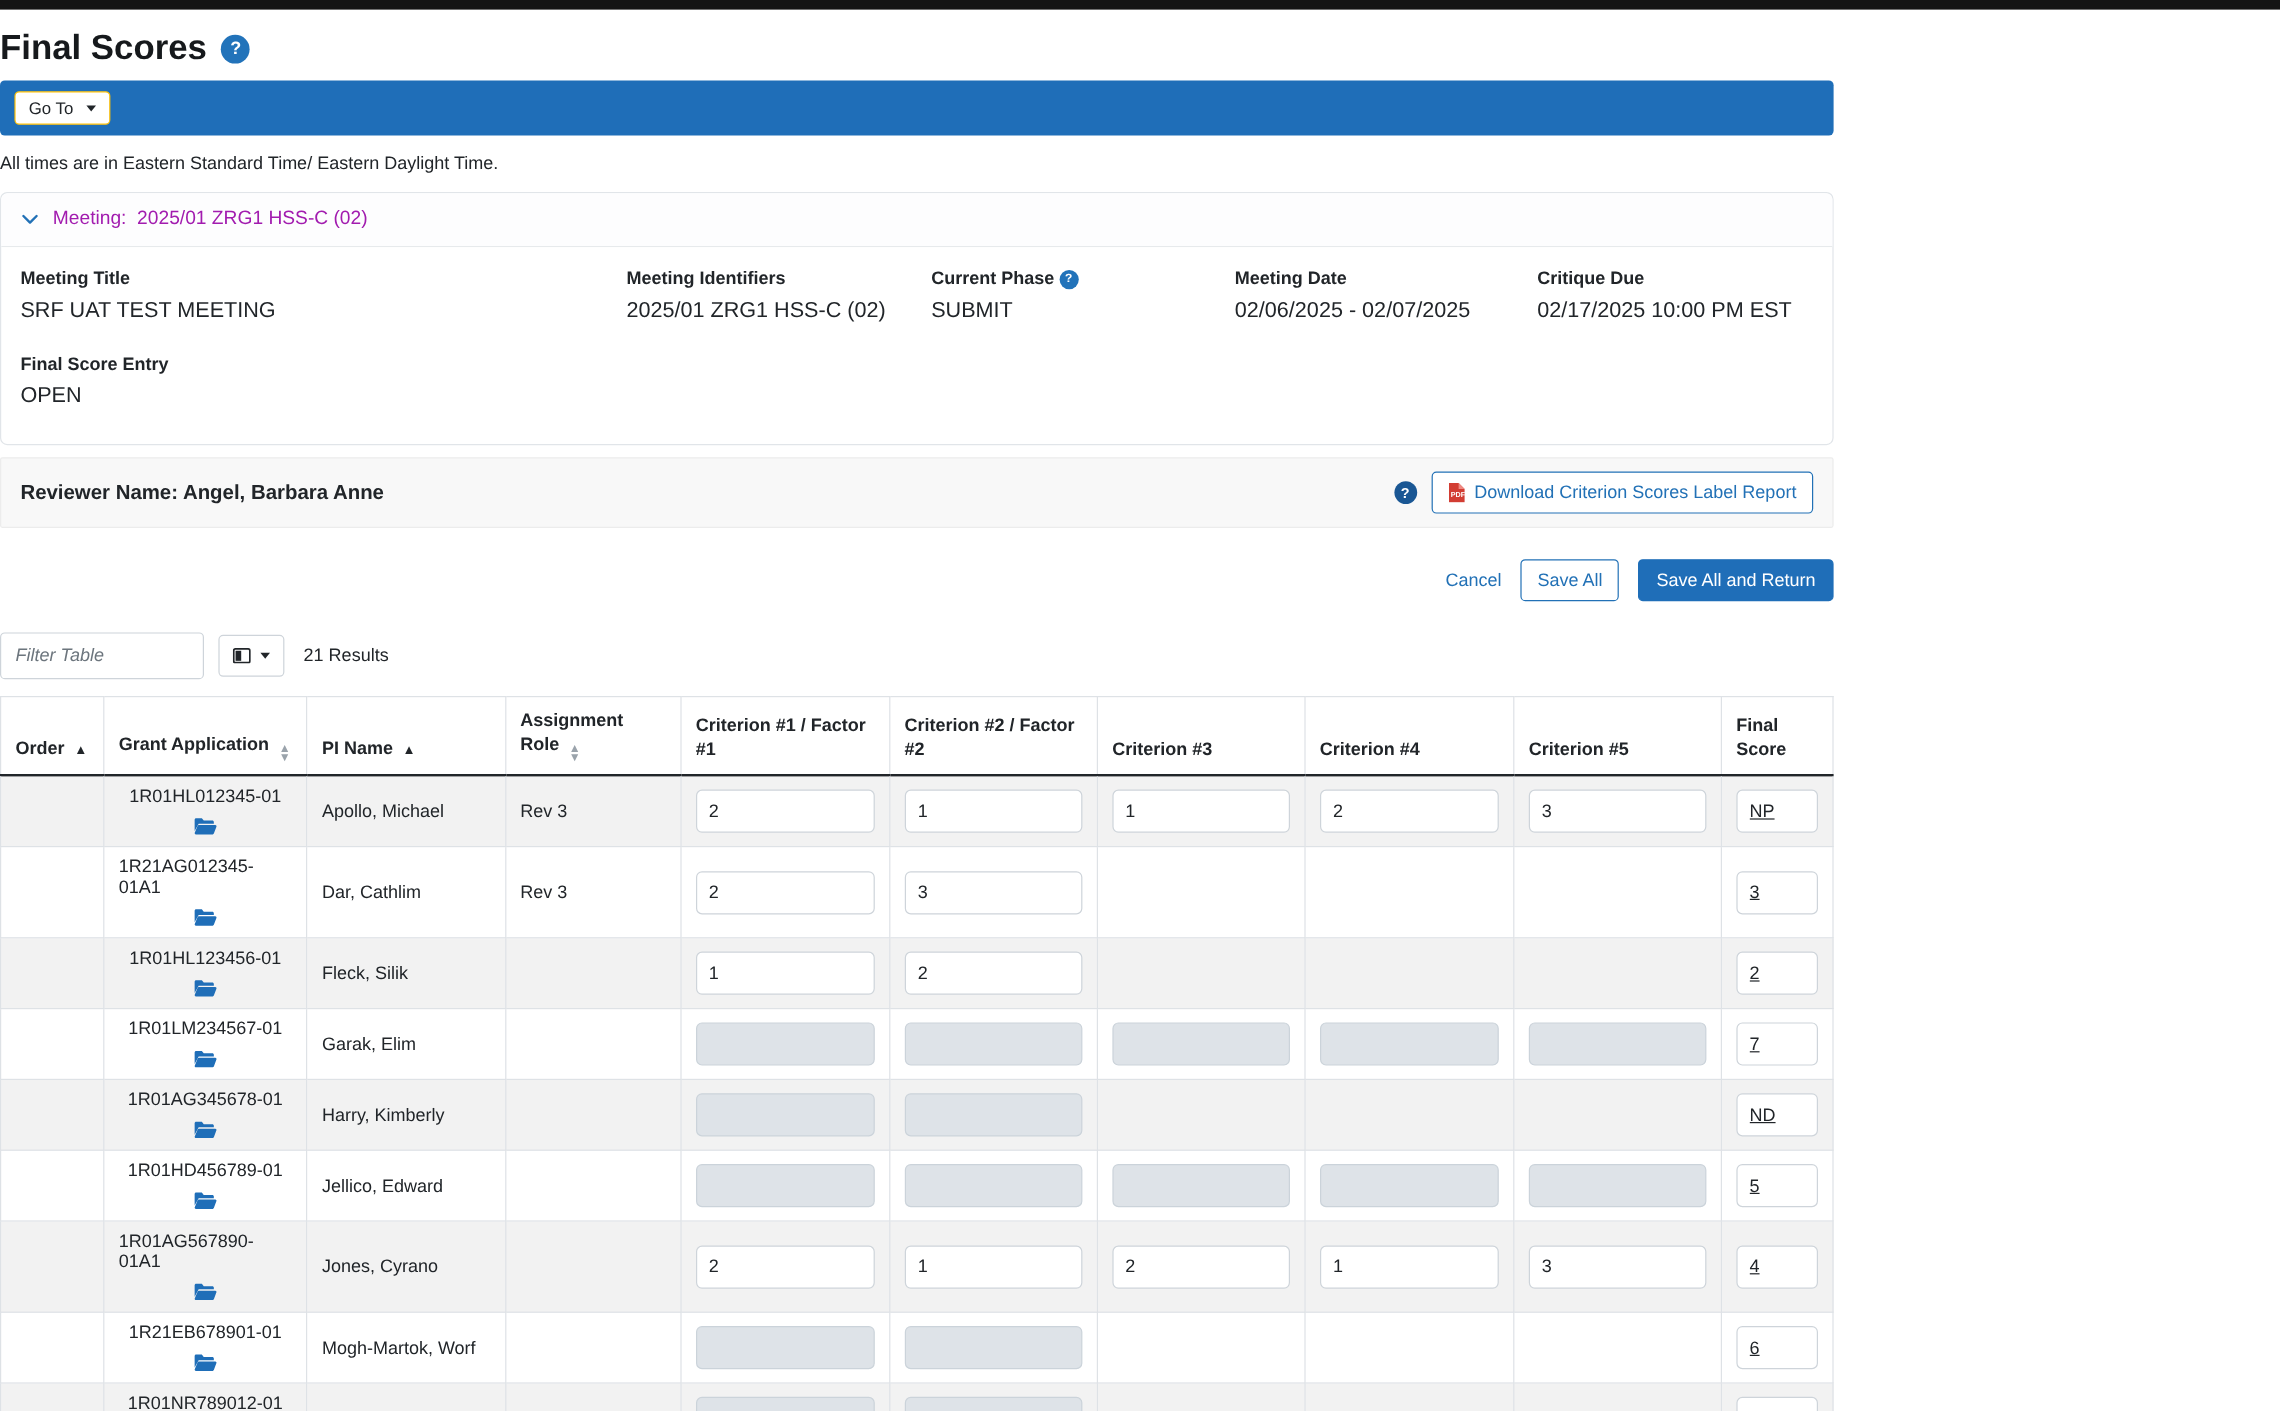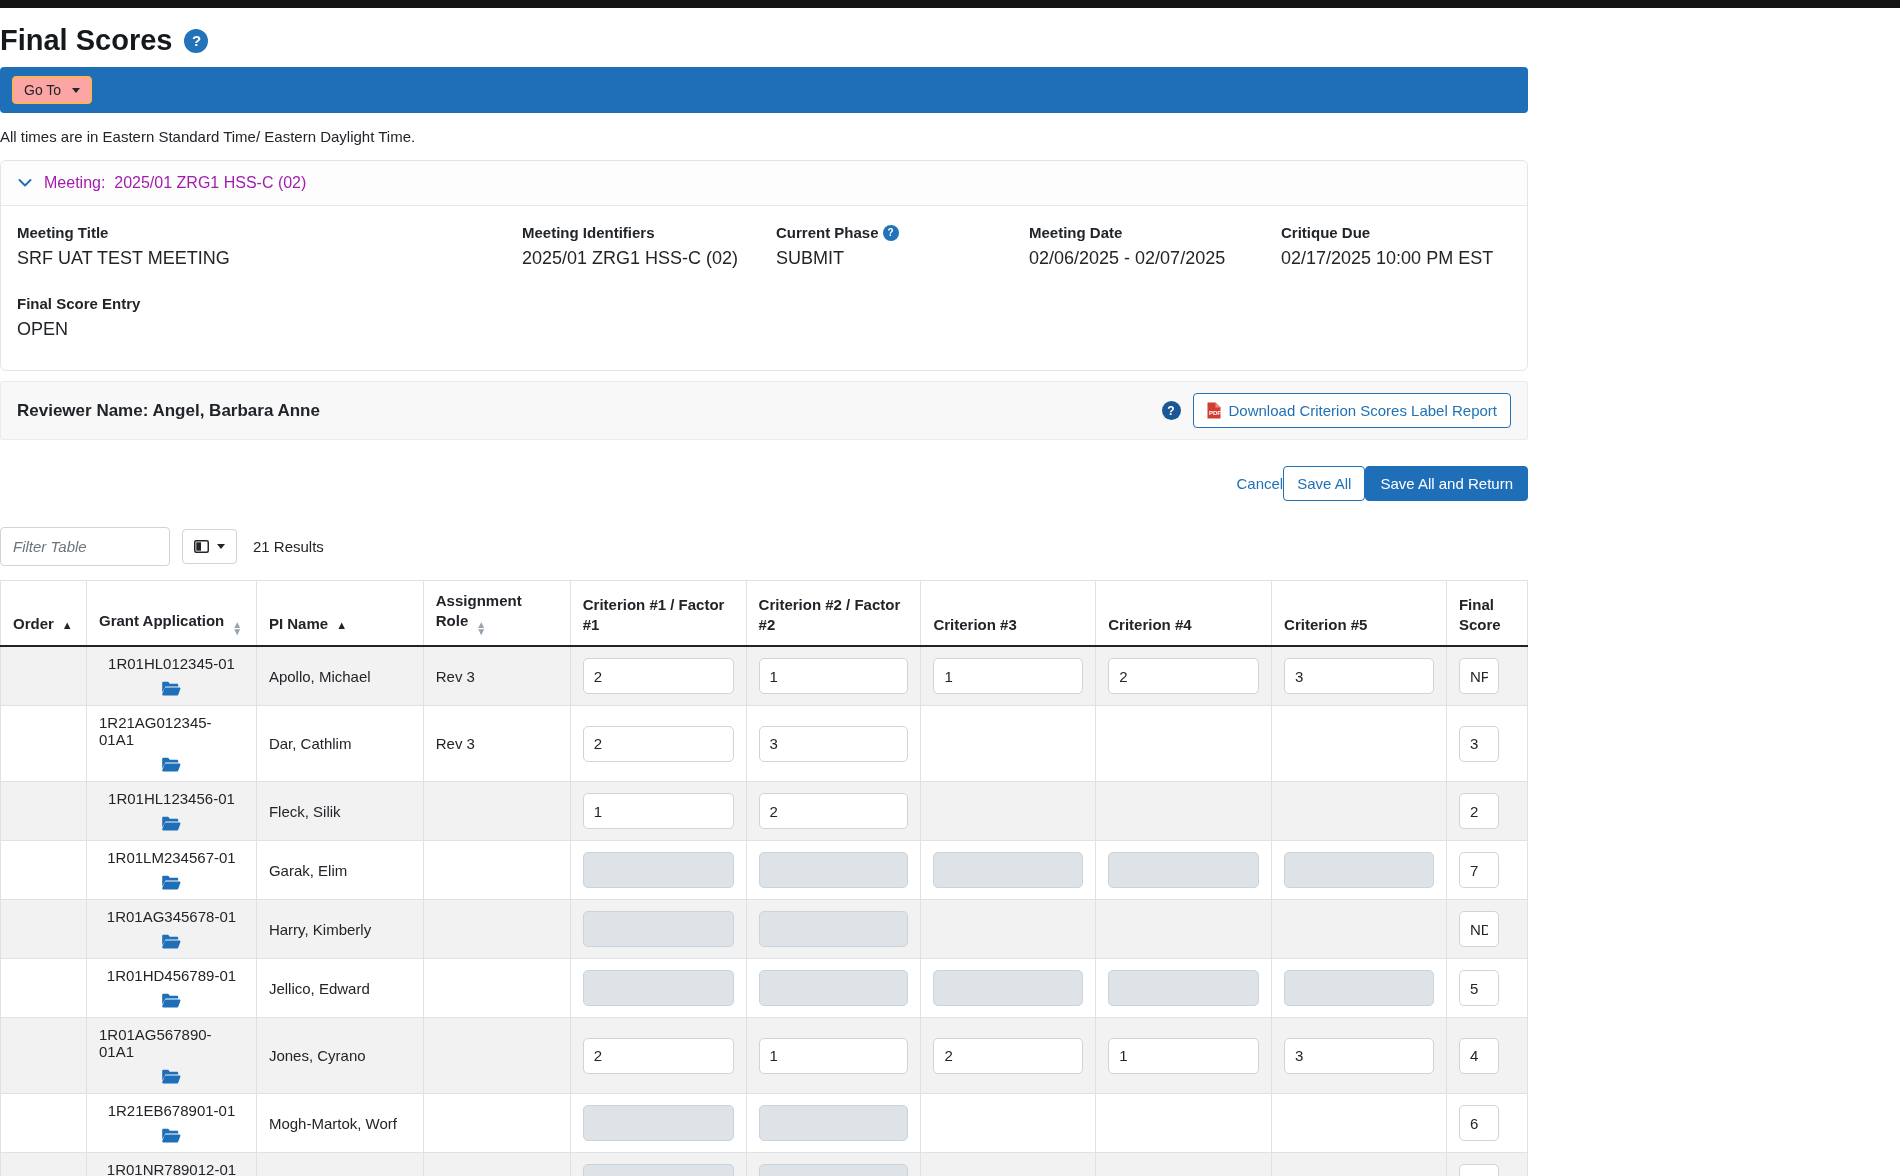--- a/index.html
+++ b/index.html
@@ -21,21 +21,21 @@
     display:inline-flex; align-items:center; justify-content:center;
     border-radius:50%; background:#2273ba; color:#fff; font-weight:700;
   }
   .help-lg { width:24px; height:24px; font-size:15px; }
   .help-sm { width:16px; height:16px; font-size:10px; margin-left:4px; }
   .help-md { width:19px; height:19px; font-size:12px; background:#1a5794; }
 
   
   .go-bar { background:#1f6eb8; border-radius:4px; padding:9px 12px; }
   .btn-warning {
-    background:#fca5a5; color:#212529; border:1px solid #ffc107; border-radius:4px;
+    background:#ffffff; color:#212529; border:1px solid #ffc107; border-radius:4px;
     font-size:14px; padding:5px 11px; display:inline-flex; align-items:center; gap:11px;
     cursor:pointer; font-family:inherit;text-align:right;
   }
   .caret-down {
     display:inline-block; width:0; height:0;
     border-left:4px solid transparent; border-right:4px solid transparent;
     border-top:5px solid currentColor;
   }
 
   .notice { margin:15px 0 15px 0; font-size:15px; }
@@ -69,21 +69,21 @@
     font-size:15px; padding:8px 13px; display:inline-flex; align-items:center; gap:8px;
     cursor:pointer; font-family:inherit;
   }
   .btn-primary {
     background:#1f6eb8; color:#fff; border:1px solid #1f6eb8; border-radius:4px;
     font-size:15px; padding:8px 14px; cursor:pointer; font-family:inherit;
   }
   .link { color:#2271b6; text-decoration:none; font-size:15px; cursor:pointer; }
 
   .actions-row {
-    margin-top:26px; display:flex; justify-content:flex-end; align-items:center; 
+    margin-top:26px; display:flex; justify-content:flex-end; align-items:center; gap:16px;
   }
 
   
   .filter-row { margin-top:26px; display:flex; align-items:center; gap:12px; }
   .filter-input {
     width:170px; padding:10px 12px; border:1px solid #ced4da; border-radius:4px;
     font-size:15px; font-family:inherit; color:#a16207;
   }
   .filter-input::placeholder { font-style:italic; color:#6c757d; }
   .col-toggle-btn {
@@ -112,21 +112,21 @@
   .sort-both {
     display:inline-flex; flex-direction:column; margin-left:8px;
     color:#9aa3ab; font-size:10px; line-height:7px; vertical-align:-2px;
   }
 
   .score-input {
     width:100%; height:36px; border:1px solid #ced4da; border-radius:5px;
     padding:0 10px; font-size:15px; font-family:inherit; background:#fff; color:#212529;
   }
   .score-input:disabled { background:#dee3e8; border-color:#cbd3da; }
-  .final-input { width:40px; }
+  .final-input { width:68px;text-decoration:underline; }
 
   .table-scrollbar {
     margin-top:6px; width:100%; height:9px; background:#f1f3f4; border-radius:5px;
     position:relative;
   }
   .table-scrollbar .thumb {
     position:absolute; left:0; top:0; height:9px; width:58%;
     background:#c7cdd3; border-radius:5px;
   }
 </style>

